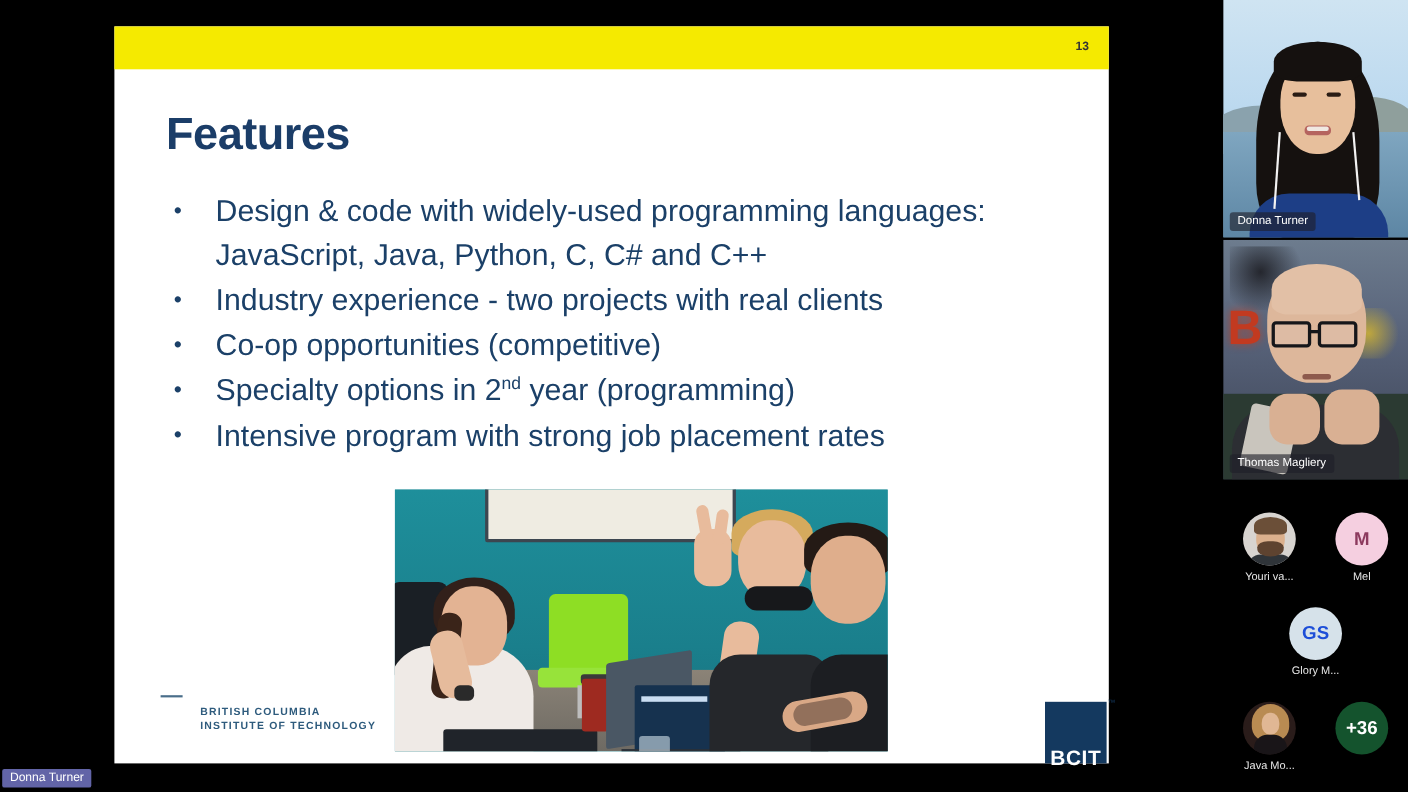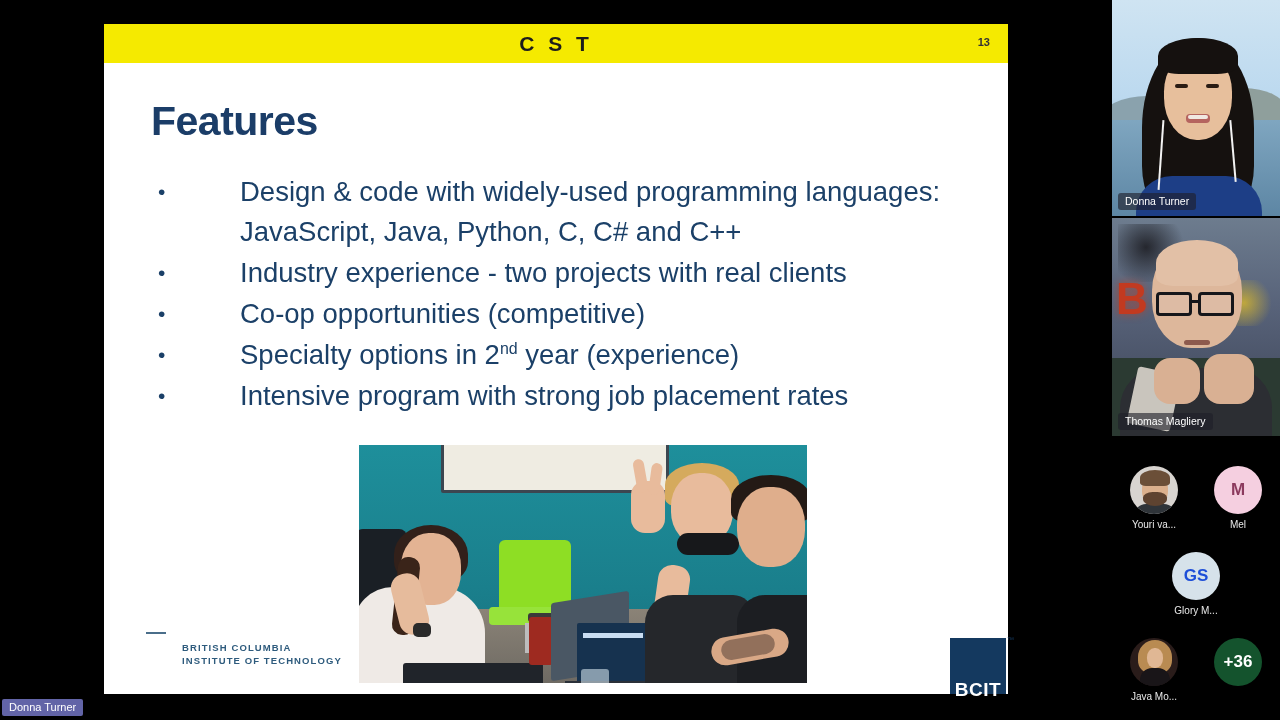--- a/index.html
+++ b/index.html
@@ -40,21 +40,21 @@
   }
   .bullet {
     display: flex; align-items: flex-start;
     color: #1b4068; font-size: 27.5px; line-height: 40px;
     margin-bottom: 1px;
   }
   .bullet .dot {
     flex: 0 0 44px; font-size: 21px; line-height: 40px; text-align: left;
     padding-left: 6px;
   }
-  .bullet .btext { flex: 1; margin-left: 44px; }
+  .bullet .btext { flex: 1; }
   .bullet sup { font-size: 0.58em; vertical-align: super; line-height: 0; }
 
   
   .photo {
     position: absolute; left: 255px; top: 421px;
     width: 448px; height: 238px;
     overflow: hidden; background: #1f8c96;
   }
   .ph-wall { position:absolute; inset:0; background: linear-gradient(180deg,#1e8f9b 0%,#1a7f8c 60%,#176f7c 100%); }
   .ph-board { position:absolute; left:82px; top:-4px; width:228px; height:52px; background:#efece2; border:3px solid #3c4650; border-radius:2px; }
@@ -186,41 +186,40 @@
   }
 </style>
 </head>
 <body>
 
 <div id="stage">
 
   <div class="slide">
 
     <div class="slide-topbar" style="background: rgb(245, 234, 0);"></div>
-    <div class="slide-title-cst">C S T</div>
     <div class="slide-number">13</div>
 
     <div class="slide-heading">Features</div>
 
     <div class="bullets">
       <div class="bullet">
         <span class="dot">•</span>
         <span class="btext">Design &amp; code with widely-used programming languages: JavaScript, Java, Python, C, C# and C++</span>
       </div>
       <div class="bullet">
         <span class="dot">•</span>
         <span class="btext">Industry experience - two projects with real clients</span>
       </div>
       <div class="bullet">
         <span class="dot">•</span>
         <span class="btext">Co-op opportunities (competitive)</span>
       </div>
       <div class="bullet">
         <span class="dot">•</span>
-        <span class="btext"><span>Specialty options in 2</span><sup>nd</sup><span> year (experience)</span></span>
+        <span class="btext"><span>Specialty options in 2</span><sup>nd</sup><span> year (programming)</span></span>
       </div>
       <div class="bullet">
         <span class="dot">•</span>
         <span class="btext">Intensive program with strong job placement rates</span>
       </div>
     </div>
 
     <div class="photo">
       <div class="ph-wall"></div>
       <div class="ph-board"></div>

